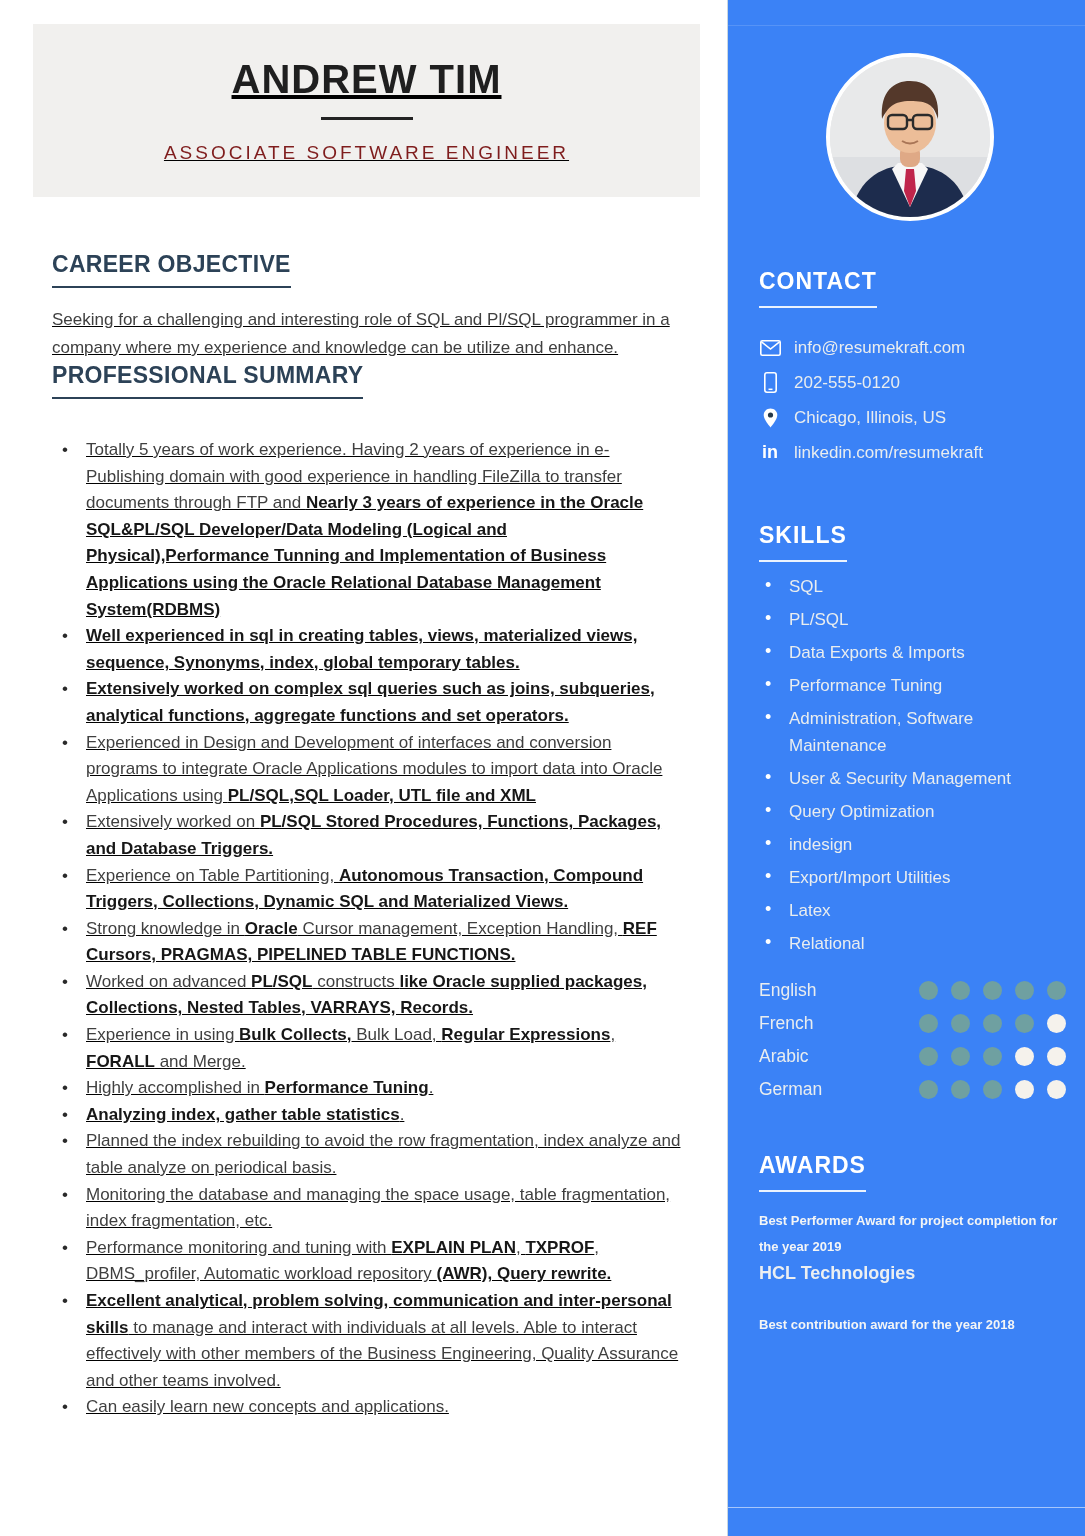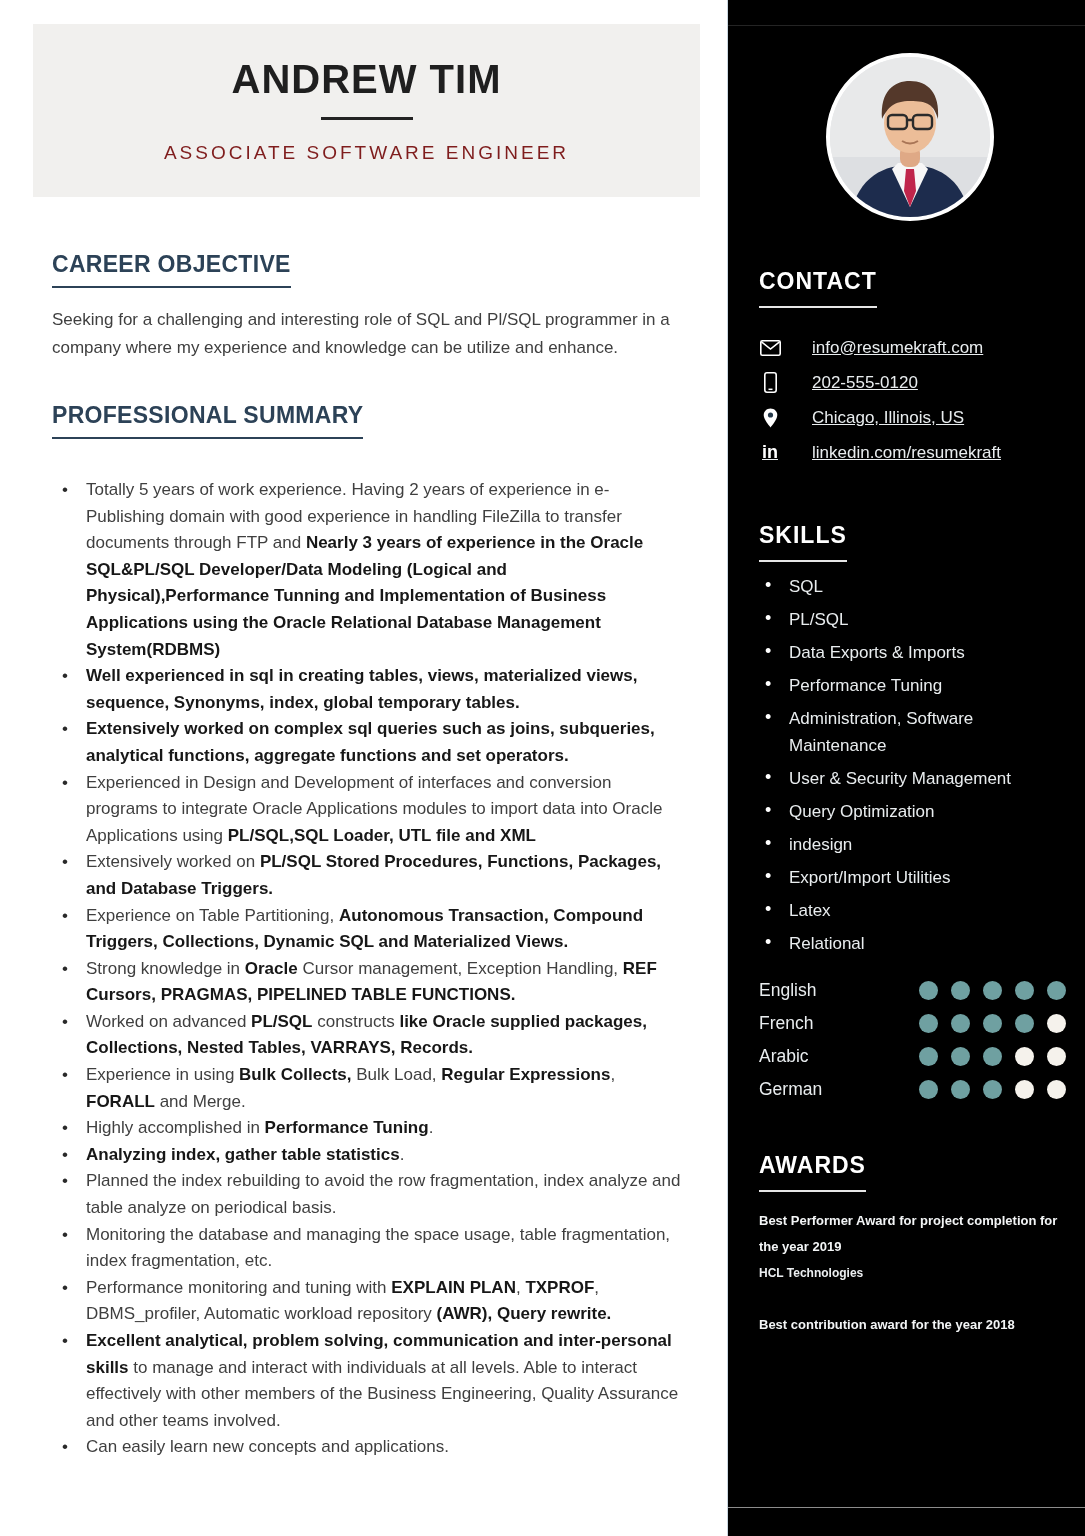--- a/index.html
+++ b/index.html
@@ -1,73 +1,73 @@
 <!DOCTYPE html>
 <html><head>
 <meta charset="utf-8">
 <style>
   * { margin:0; padding:0; box-sizing:border-box; }
   html,body { background:#ffffff; }
   body { font-family:"Liberation Sans","DejaVu Sans",sans-serif; }
   .page { position:relative; width:1085px; height:1536px; background:#ffffff; overflow:hidden; display:flex; }
 
   
-  .main { width:727px; flex:0 0 727px; }
+  .main { width:727px; flex:0 0 727px;text-decoration:underline; }
   .band { margin:24px 27px 0 33px; height:173px; background:#f1f0ee;
           display:flex; flex-direction:column; align-items:center; justify-content:center; }
   .name { font-size:40px; font-weight:700; letter-spacing:1px; color:#1f1f1f; }
   .name-divider { width:92px; height:3px; background:#232323; margin-top:15px; }
   .job-title { margin-top:22px; font-size:19px; letter-spacing:3px; color:#7f1d1d; }
 
   .content { margin:0 42px 0 52px; }
   h2.lhead { display:inline-block; font-size:23px; font-weight:700; color:#2c4257;
              letter-spacing:.3px; line-height:26px; padding-bottom:9px; border-bottom:2px solid #2c4257; }
   .objective-head { margin-top:54px; }
   .objective-text { margin-top:18px; font-size:17px; line-height:28px; color:#3f3f3f; }
-  .summary-head { margin-top:40px; }
+  .summary-head { }
   ul.summary { margin-top:38px; list-style:none; }
   ul.summary li { position:relative; padding-left:34px; font-size:17px; line-height:26.6px; color:#3f3f3f; }
   ul.summary li::before { content:"•"; position:absolute; left:10px; top:0; color:#2a2a2a; font-size:17px; }
   ul.summary .b { font-weight:700; color:#171717; }
 
   
-  .sidebar { flex:1; background:#000000; color:#eef1f3; position:relative; padding:0 24px 0 31px;
+  .sidebar { flex:1; background:#3b82f6; color:#eef1f3; position:relative; padding:0 24px 0 31px;
              border-left:1px solid #c9d6e0; }
   .side-topline { position:absolute; left:0; right:0; top:25px; height:1px; background:rgba(255,255,255,.14); }
   .side-bottomline { position:absolute; left:0; right:0; bottom:28px; height:1px; background:rgba(255,255,255,.55); }
   .photo-wrap { width:168px; height:168px; margin:53px auto 0; border-radius:50%;
                 border:4px solid #ffffff; overflow:hidden; background:#e6e7e9; }
   .photo-wrap svg { display:block; width:100%; height:100%; }
 
   h2.shead { display:inline-block; font-size:23px; font-weight:700; color:#ffffff;
              letter-spacing:1px; line-height:26px; padding-bottom:12px; border-bottom:2px solid rgba(255,255,255,.9); }
   .contact-head { margin-top:47px; }
   ul.contact { margin-top:22px; list-style:none; }
-  ul.contact li { display:flex; align-items:center; gap:31px; height:35px; font-size:17px; color:#e9edef;text-decoration:underline; }
+  ul.contact li { display:flex; align-items:center; gap:13px; height:35px; font-size:17px; color:#e9edef; }
   .cicon { width:22px; display:flex; justify-content:center; align-items:center; flex:0 0 22px; }
   .cicon svg { display:block; }
   .in-glyph { font-weight:700; font-size:18px; color:#ffffff; letter-spacing:0; }
 
   .skills-head { margin-top:52px; }
   ul.skills { margin-top:8px; list-style:none; }
   ul.skills li { position:relative; padding:3px 0 3px 30px; font-size:17px; line-height:27px; color:#e9edef; }
   ul.skills li::before { content:"•"; position:absolute; left:6px; top:2px; color:#ffffff; font-size:18px; }
 
   .lang-head { margin-top:52px; }
   .langs { margin-top:14px; }
   .lang-row { display:flex; align-items:center; height:33px; }
   .lang-name { flex:1; font-size:17.5px; color:#e9edef; }
   .lang-dots { display:flex; gap:13px; margin-right:-5px; }
   .dot { width:19px; height:19px; border-radius:50%; }
 
   .awards-head { margin-top:46px; }
   .award { margin-top:16px; }
   .award + .award { margin-top:26px; }
   .award .aline { font-size:13px; font-weight:700; line-height:26px; color:#f3f5f6; }
-  .award .asub { font-size:12px; font-weight:700; line-height:26px; color:#eceff1; }
+  .award .asub { font-size:18px; font-weight:700; line-height:26px; color:#eceff1; }
 </style>
 </head>
 <body>
 
 <div class="page">
 
   <div class="main">
     <header class="band">
       <div class="name">ANDREW TIM</div>
       <div class="name-divider"></div>

